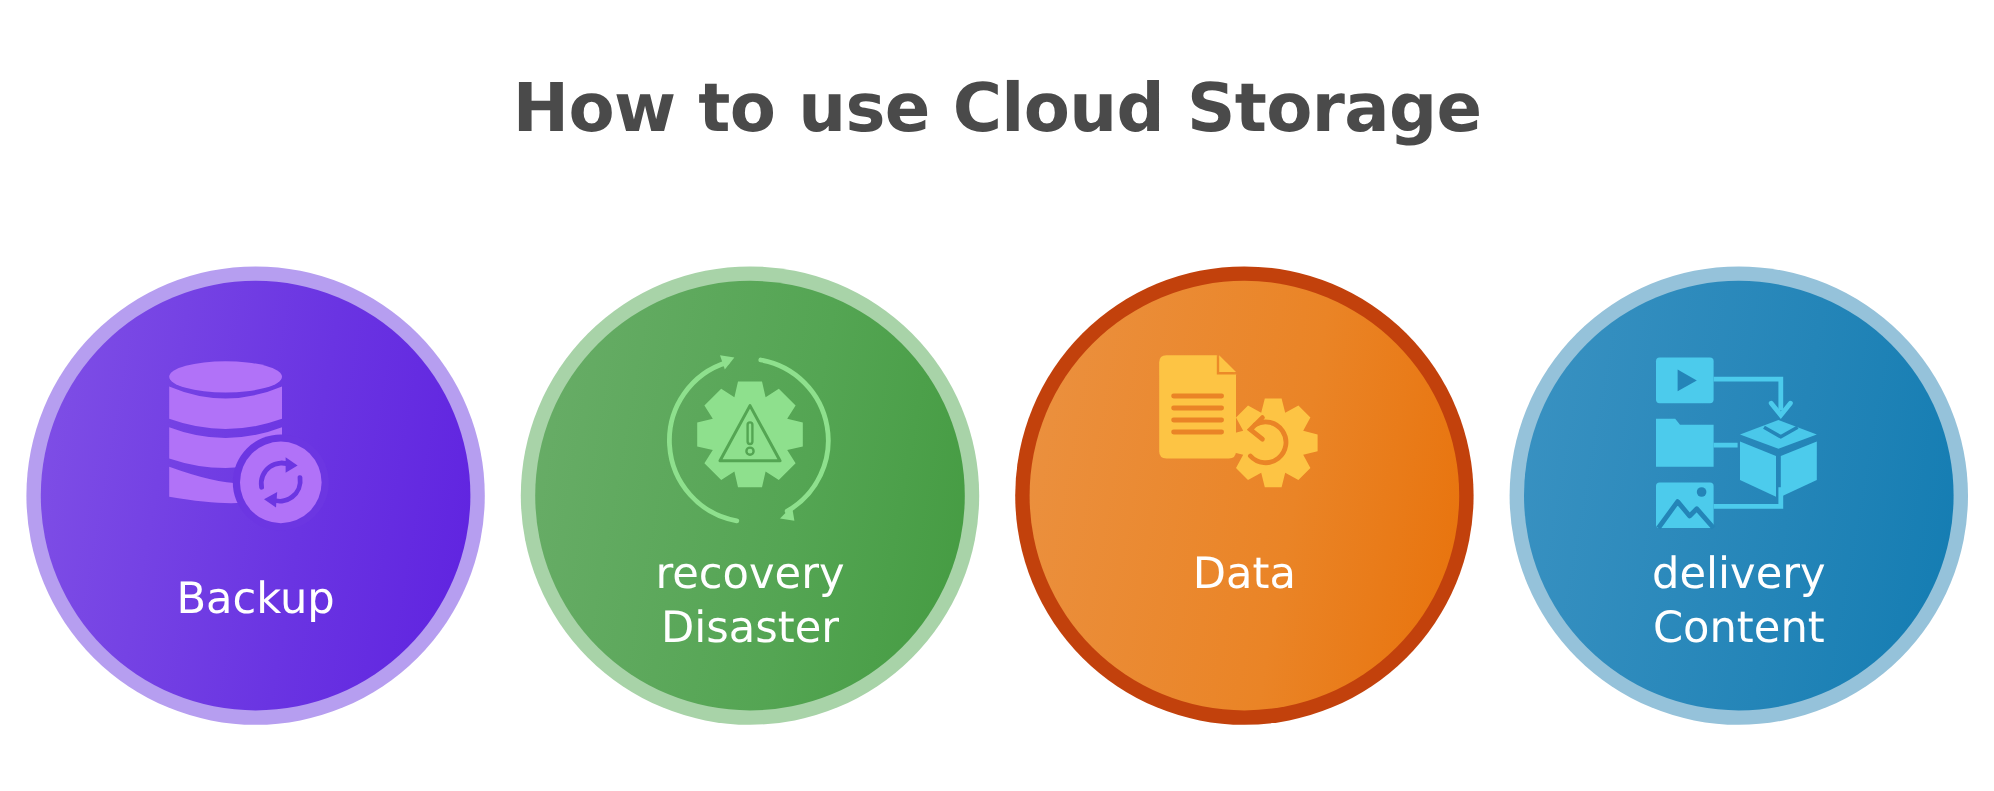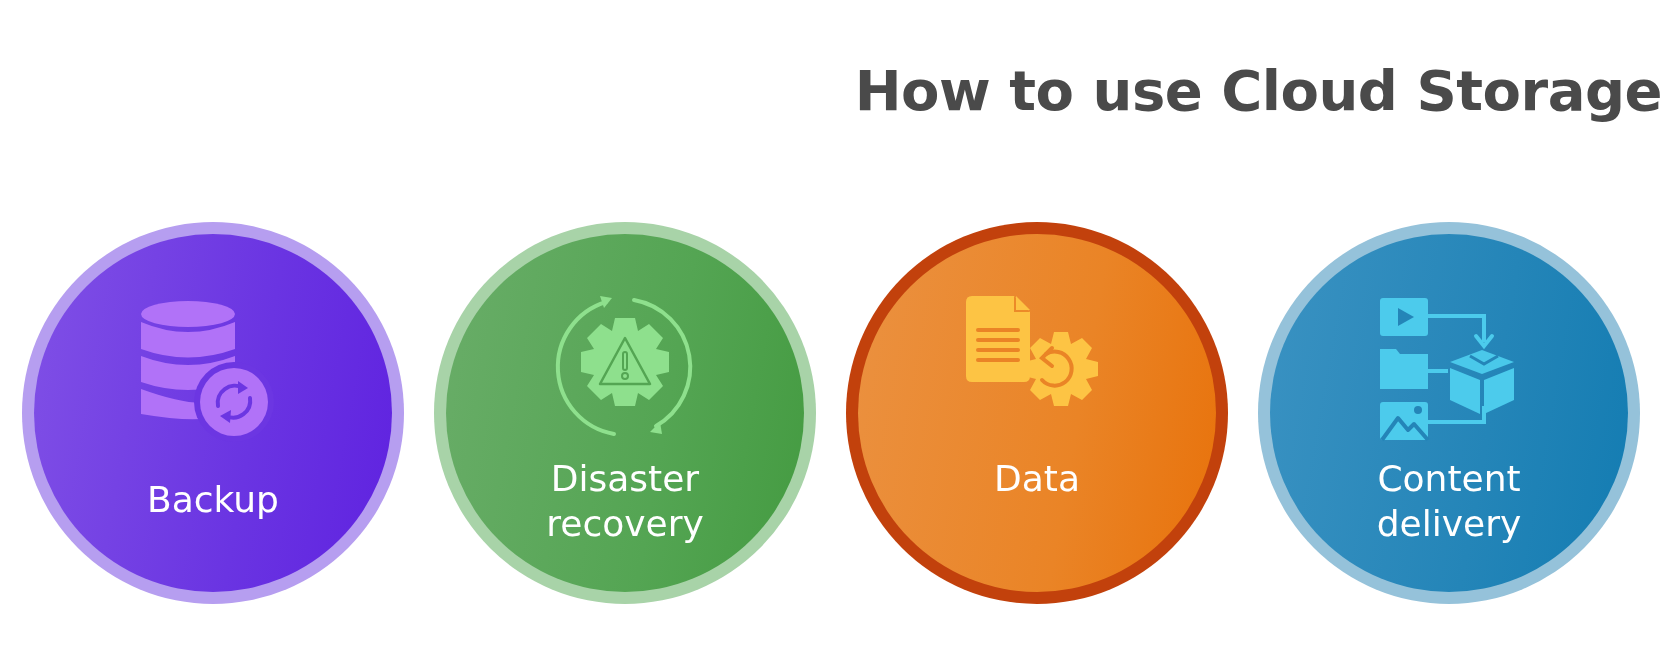--- a/index.html
+++ b/index.html
@@ -1,21 +1,21 @@
 <!DOCTYPE html>
 <html><head>
 <meta charset="utf-8">
 <style>
   * { box-sizing: border-box; margin: 0; padding: 0; }
   html, body { width: 1662px; height: 659px; background: #ffffff; overflow: hidden; }
   body { position: relative; font-family: "DejaVu Sans", "Liberation Sans", sans-serif; }
 
   .title {
     position: absolute; left: 0; top: 58px; width: 1662px;
-    text-align: right; color: #4a4a4a;
+    text-align: center; color: #4a4a4a;
     font-size: 56px; font-weight: bold; letter-spacing: -0.5px;
     font-family: "DejaVu Sans", sans-serif;
   }
 
   .card {
     position: absolute; top: 222px; width: 382px; height: 382px;
     border-radius: 50%;
   }
   .card .inner {
     position: absolute; left: 12px; top: 12px; right: 12px; bottom: 12px;
@@ -87,22 +87,22 @@
         <path d="M100 138 L112 140 L110 128 Z"></path>
       </g>
       <g fill="#8ee08d">
         <path d="M65 24 L85 24 L88 37 L99 30 L113 44 L106 55 L119 58 L119 78 L106 81 L113 92 L99 106 L88 99 L85 112 L65 112 L62 99 L51 106 L37 92 L44 81 L31 78 L31 58 L44 55 L37 44 L51 30 L62 37 Z"></path>
       </g>
       <path d="M75 44 L100 90 L50 90 Z" fill="#8ee08d" stroke="#54a553" stroke-width="2.5" stroke-linejoin="round"></path>
       <rect x="73" y="58" width="4" height="18" rx="2" fill="none" stroke="#54a553" stroke-width="2"></rect>
       <circle cx="75" cy="82" r="3" fill="none" stroke="#54a553" stroke-width="2"></circle>
     </svg>
     <div class="label two">
+      <span>recovery</span>
       <span>Disaster</span>
-      <span>recovery</span>
     </div>
   </div>
 </div>
 
 <div class="card" id="c3">
   <div class="inner">
     <svg class="icon" viewBox="0 0 150 150">
       <path fill="#fdc444" d="M92 38 L106 38 L109 50 L120 44 L130 54 L124 65 L136 68 L136 82 L124 85 L130 96 L120 106 L109 100 L106 112 L92 112 L89 100 L78 106 L68 96 L74 85 L62 82 L62 68 L74 65 L68 54 L78 44 L89 50 Z"></path>
       <path fill="#fdc444" d="M10 2 L52 2 L68 18 L68 82 Q68 88 62 88 L10 88 Q4 88 4 82 L4 8 Q4 2 10 2 Z"></path>
       <path fill="#ea8426" d="M52 2 L52 18 L68 18 Z" opacity="0.9"></path>
@@ -142,17 +142,17 @@
       </g>
       <path d="M102 42 L110 52 L118 42" fill="none" stroke="#4ccbec" stroke-width="4" stroke-linecap="round"></path>
       <g fill="#4ccbec">
         <path d="M76 68 L108 56 L140 68 L108 80 Z" opacity="0.95"></path>
         <path d="M76 74 L106 86 L106 120 L76 106 Z"></path>
         <path d="M110 86 L140 74 L140 106 L110 120 Z"></path>
       </g>
       <path d="M96 62 L110 70 L124 62" fill="none" stroke="#2485b8" stroke-width="3"></path>
     </svg>
     <div class="label two">
+      <span>delivery</span>
       <span>Content</span>
-      <span>delivery</span>
     </div>
   </div>
 </div>
 
 </body></html>

